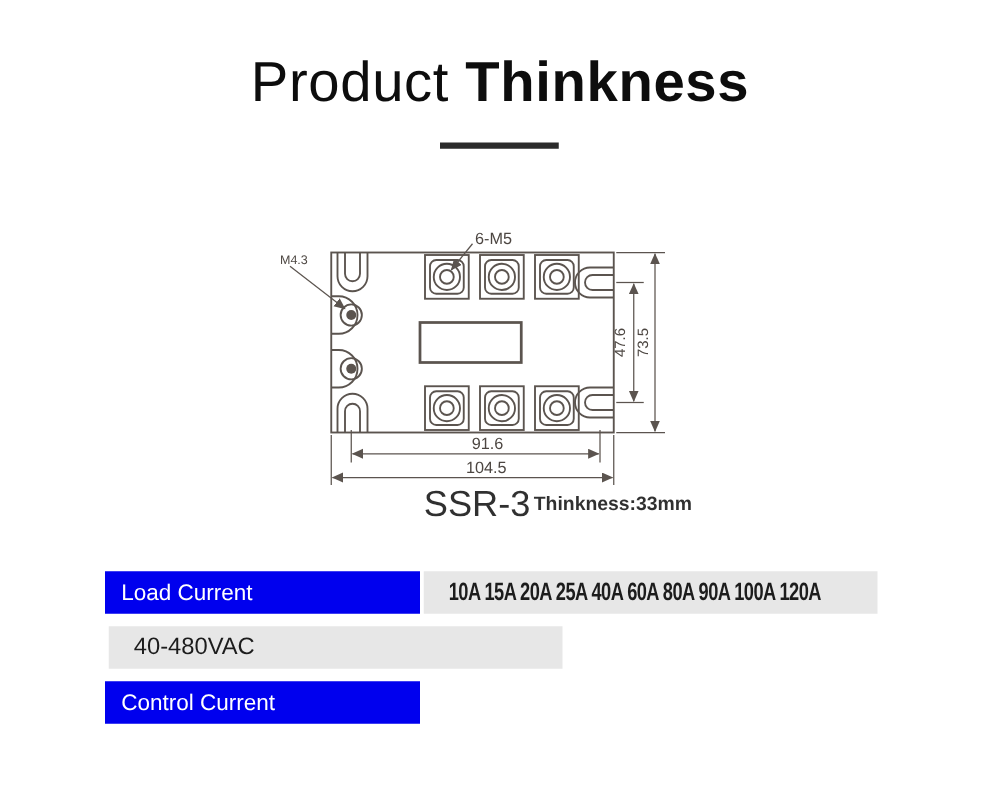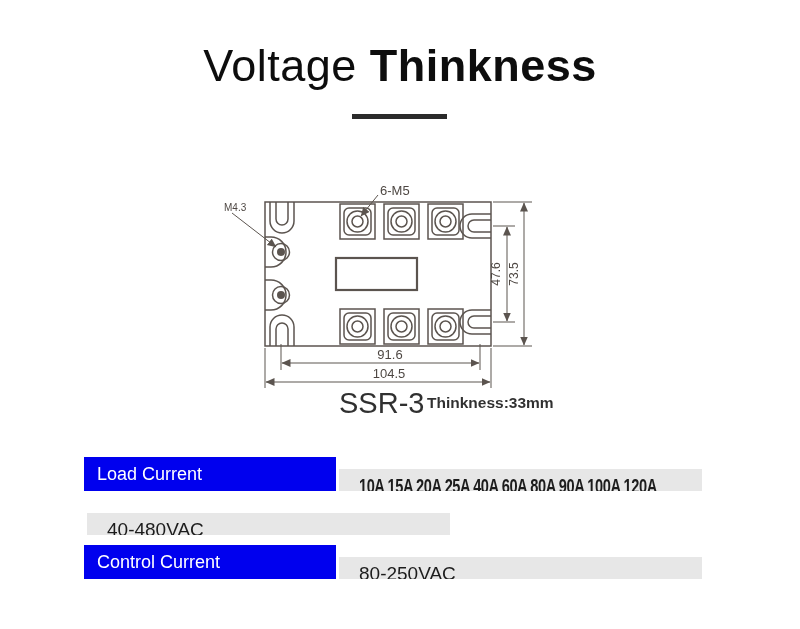--- a/index.html
+++ b/index.html
@@ -57,36 +57,35 @@
   .row-seam { width: 3px; background: #ffffff; }
   .param-value {
     width: 363px;
     background: #e7e7e7;
     color: #1c1c1c;
     font-size: 19px;
     line-height: 34px;
     padding-left: 20px;
     white-space: nowrap;
     overflow: hidden;
-    margin-top: 12px;
   }
   .param-value.condensed span {
     display: inline-block;
     font-weight: 700;
     font-size: 20px;
     letter-spacing: -0.6px;
     transform: scaleX(0.73);
     transform-origin: left center;
   }
 </style>
 </head>
 <body>
 
 <div class="page-title">
-  <span>Voltage</span>
+  <span>Product</span>
   <span> </span>
   <span class="bold">Thinkness</span>
 </div>
 <div class="title-underline"></div>
 
 <div class="diagram-wrap">
   <svg width="380" height="256" viewBox="220 168 380 256" fill="none" stroke="#4a423c" stroke-width="1.5" opacity="0.9">
     <defs>
       <marker id="arr" markerWidth="11" markerHeight="9" refX="8.5" refY="4" orient="auto-start-reverse" markerUnits="userSpaceOnUse">
         <path d="M0,0 L9,4 L0,8 z" fill="#4a423c" stroke="none"></path>
@@ -208,20 +207,19 @@
   </div>
 
   <div class="param-row">
     <div class="row-seam"></div>
     <div class="param-value">40-480VAC</div>
   </div>
 
   <div class="param-row">
     <div class="param-label">Control Current</div>
     <div class="row-seam"></div>
-    <div class="param-value">80-250VAC</div>
   </div>
 
   <div class="param-row">
     <div class="row-seam"></div>
   </div>
 
 </div>
 
 </body></html>

